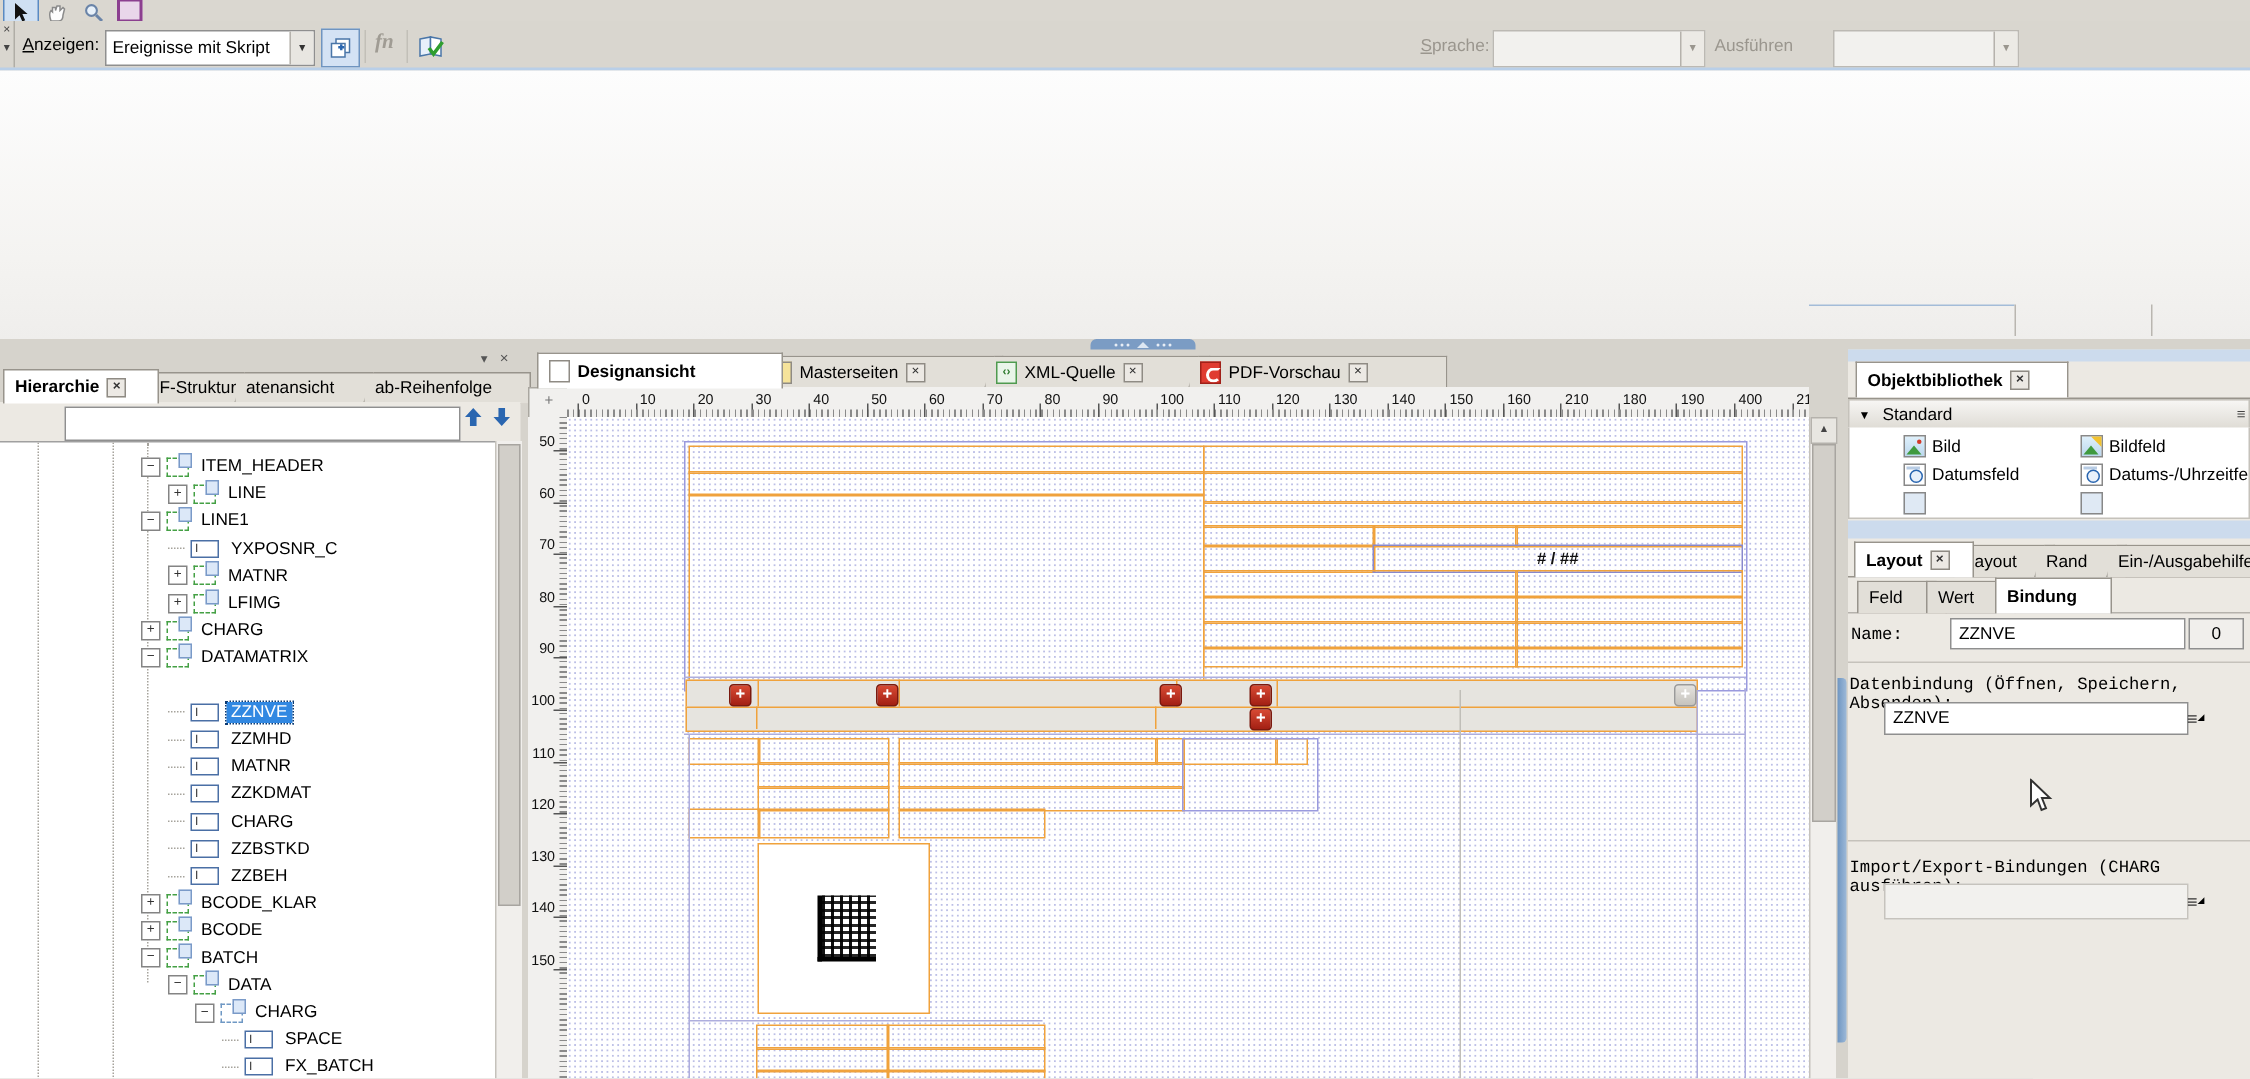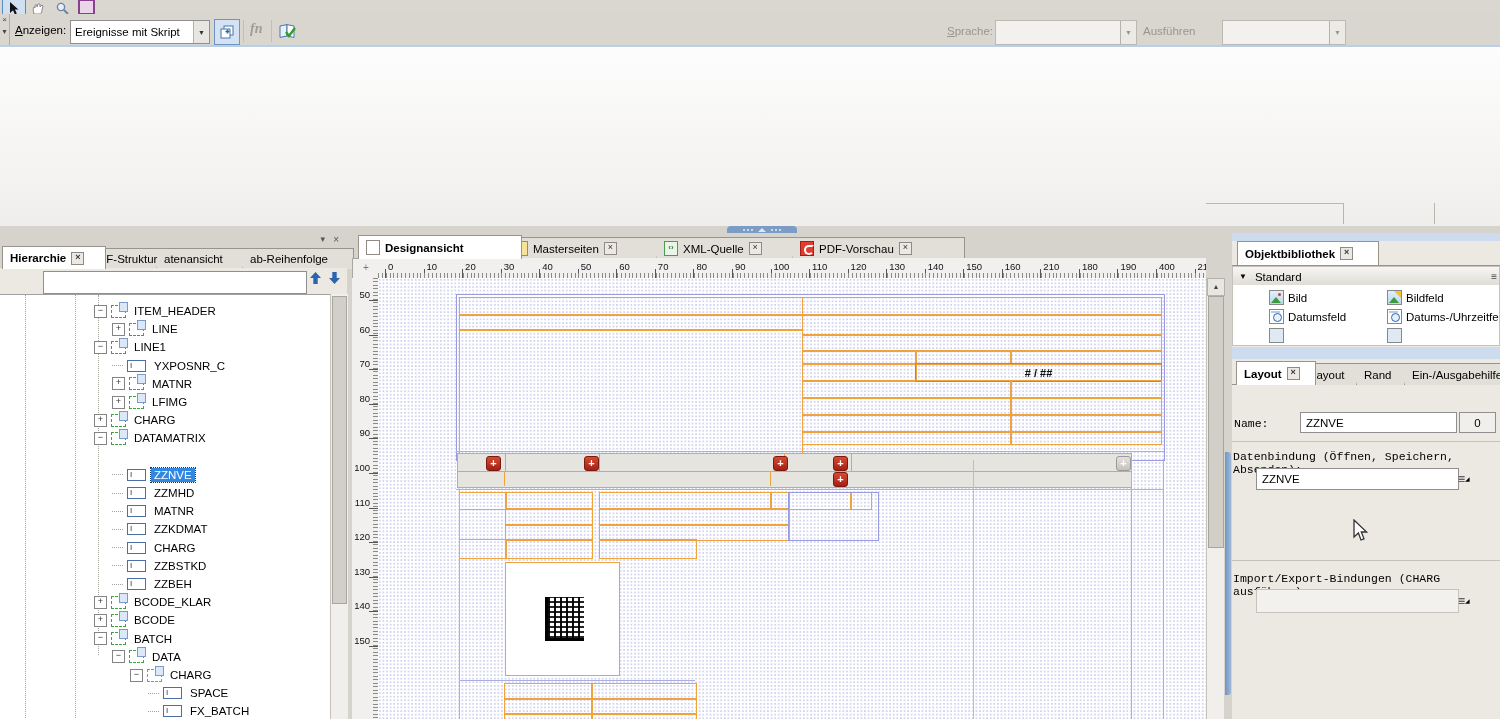--- a/index.html
+++ b/index.html
@@ -591,20 +591,31 @@
       <div class="tab" style="left: 70px; width: 52px; top: 2px; height: 21px;">
         <span>Layout</span>
       </div>
       <div class="tab" style="left: 124px; width: 46px; top: 2px; height: 21px;">
         <span>Rand</span>
       </div>
       <div class="tab" style="left: 172px; width: 104px; top: 2px; height: 21px;">
         <span>Ein-/Ausgabehilfe</span>
       </div>
     </div>
+  <div class="abs" id="subTabRow" style="left:1232px;top:385px;width:268px;height:23px;border-bottom:1px solid #b5b2ac;">
+      <div class="tab rslant" style="left: 6px; width: 44px; top: 2px; height: 21px;">
+        <span>Feld</span>
+      </div>
+      <div class="tab rslant" style="left: 52px; width: 44px; top: 2px; height: 21px;">
+        <span>Wert</span>
+      </div>
+      <div class="tab active" style="left: 98px; width: 62px; top: 0px; height: 23px;">
+        <span>Bindung</span>
+      </div>
+    </div>
 
   <span class="fldlabel abs" style="left:1234px;top:417px;">Name:</span>
   <div class="txtinput abs" style="left:1300px;top:412px;width:150px;height:19px;">
     <span>ZZNVE</span>
   </div>
   <div class="zerobox abs" style="left:1459px;top:412px;width:35px;height:19px;">
     <span>0</span>
   </div>
   <div class="hdiv abs" style="left:1232px;top:441px;width:268px;"></div>
 

